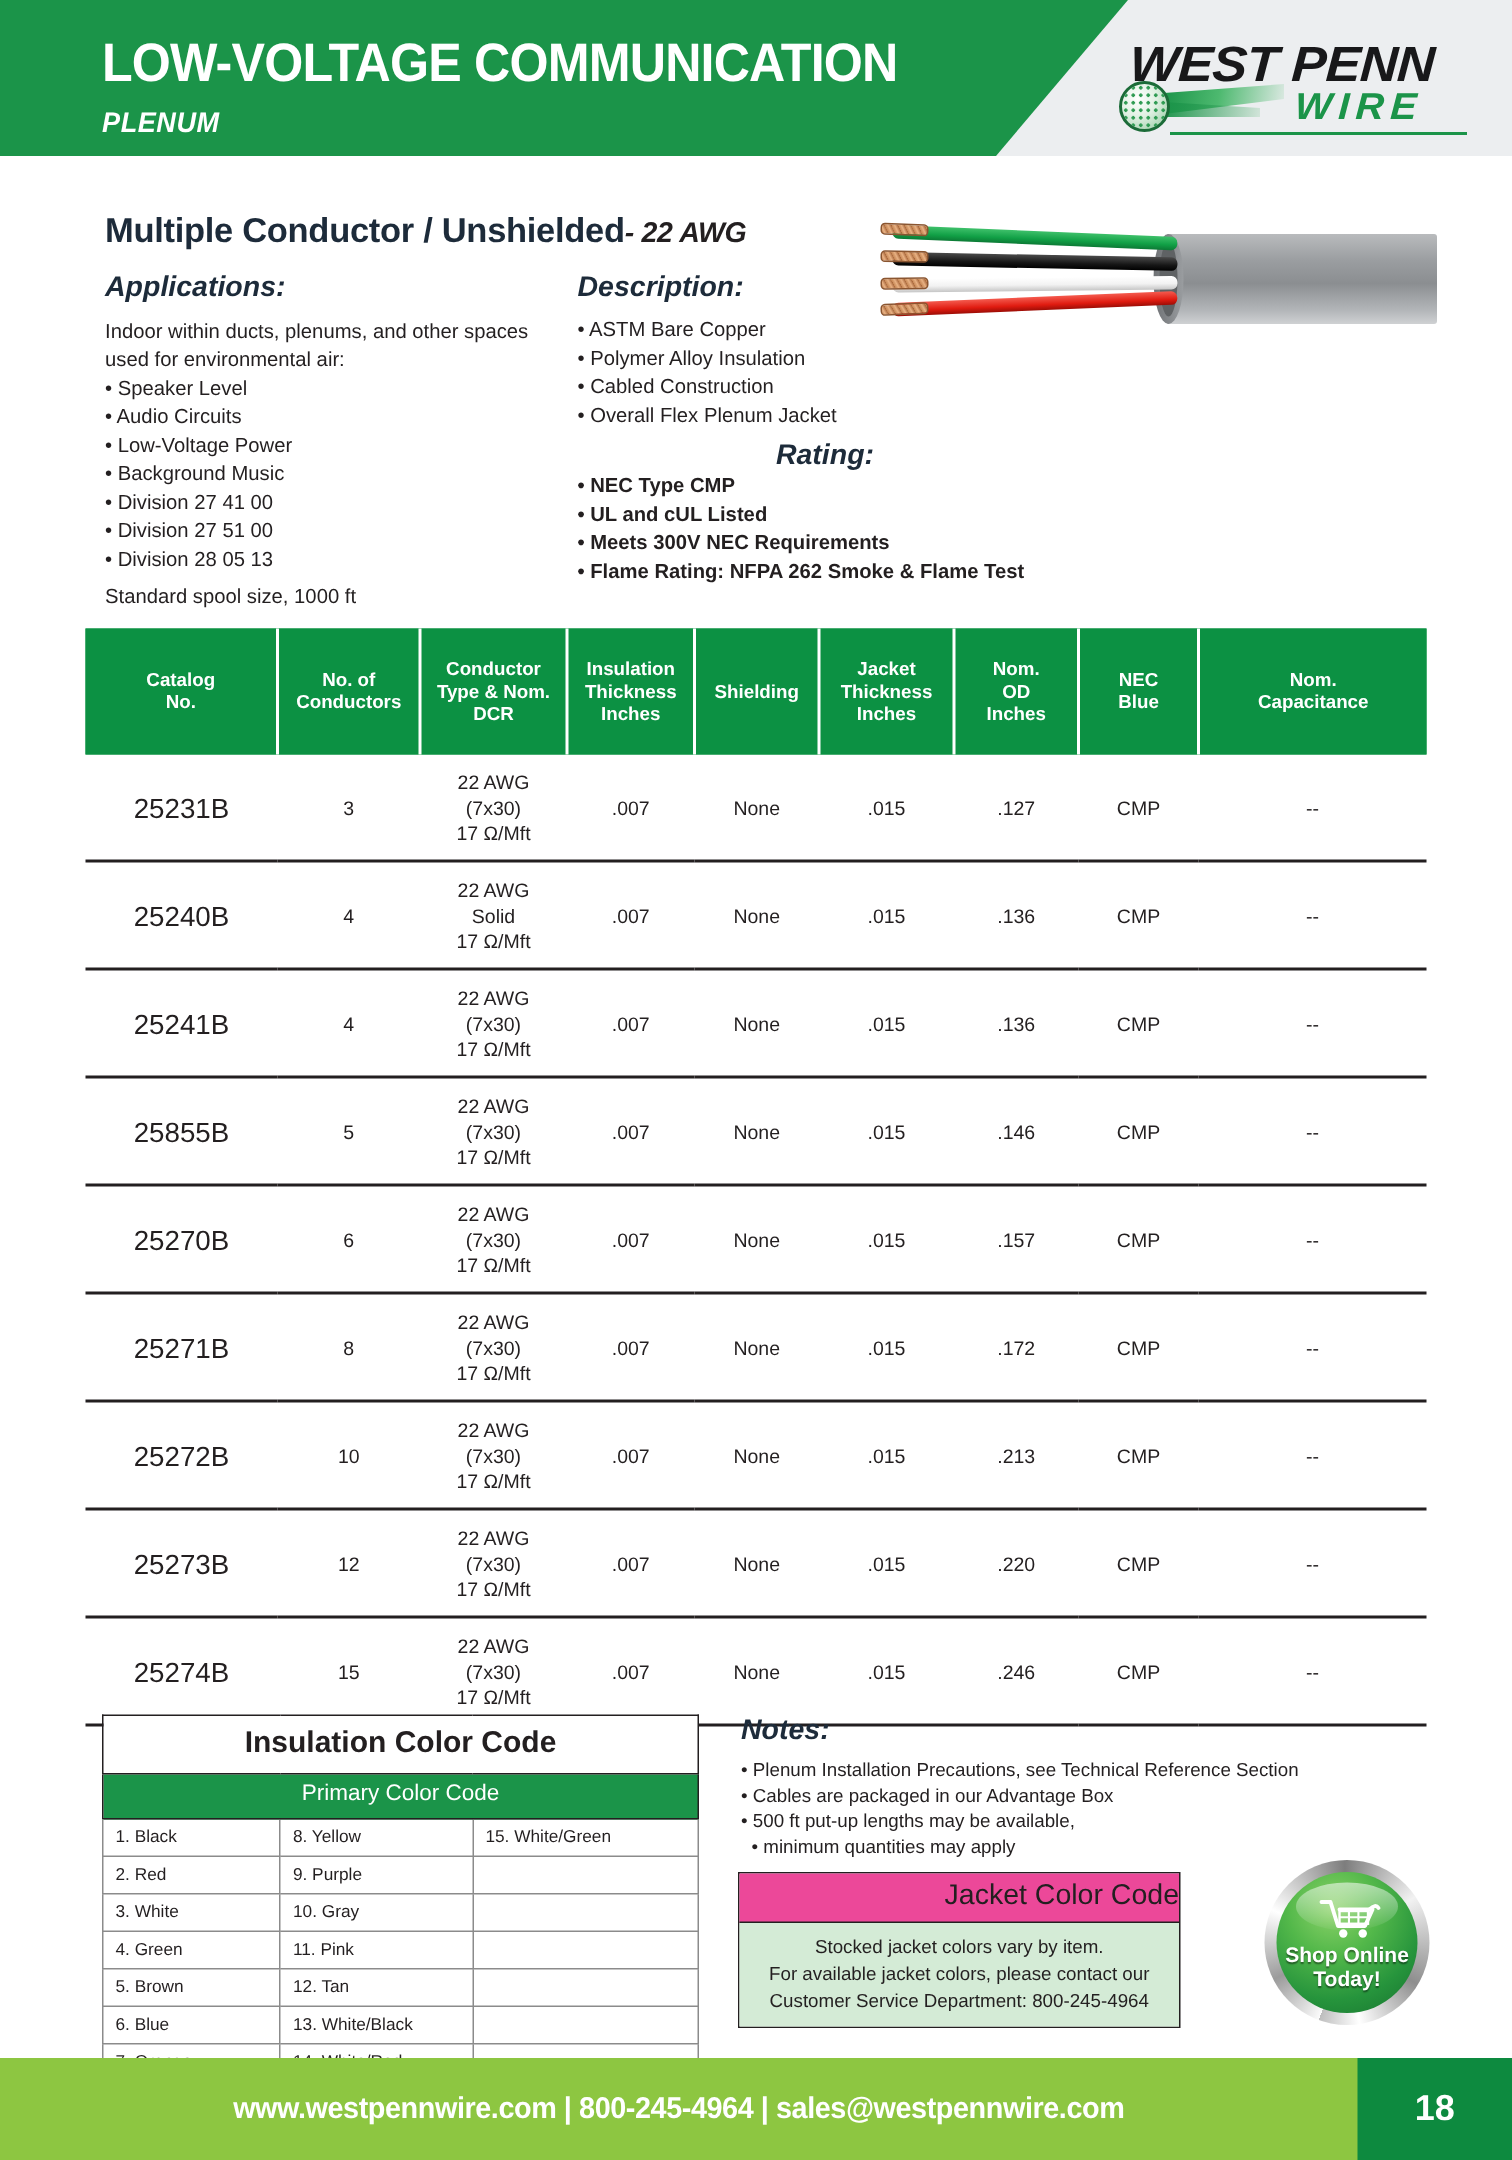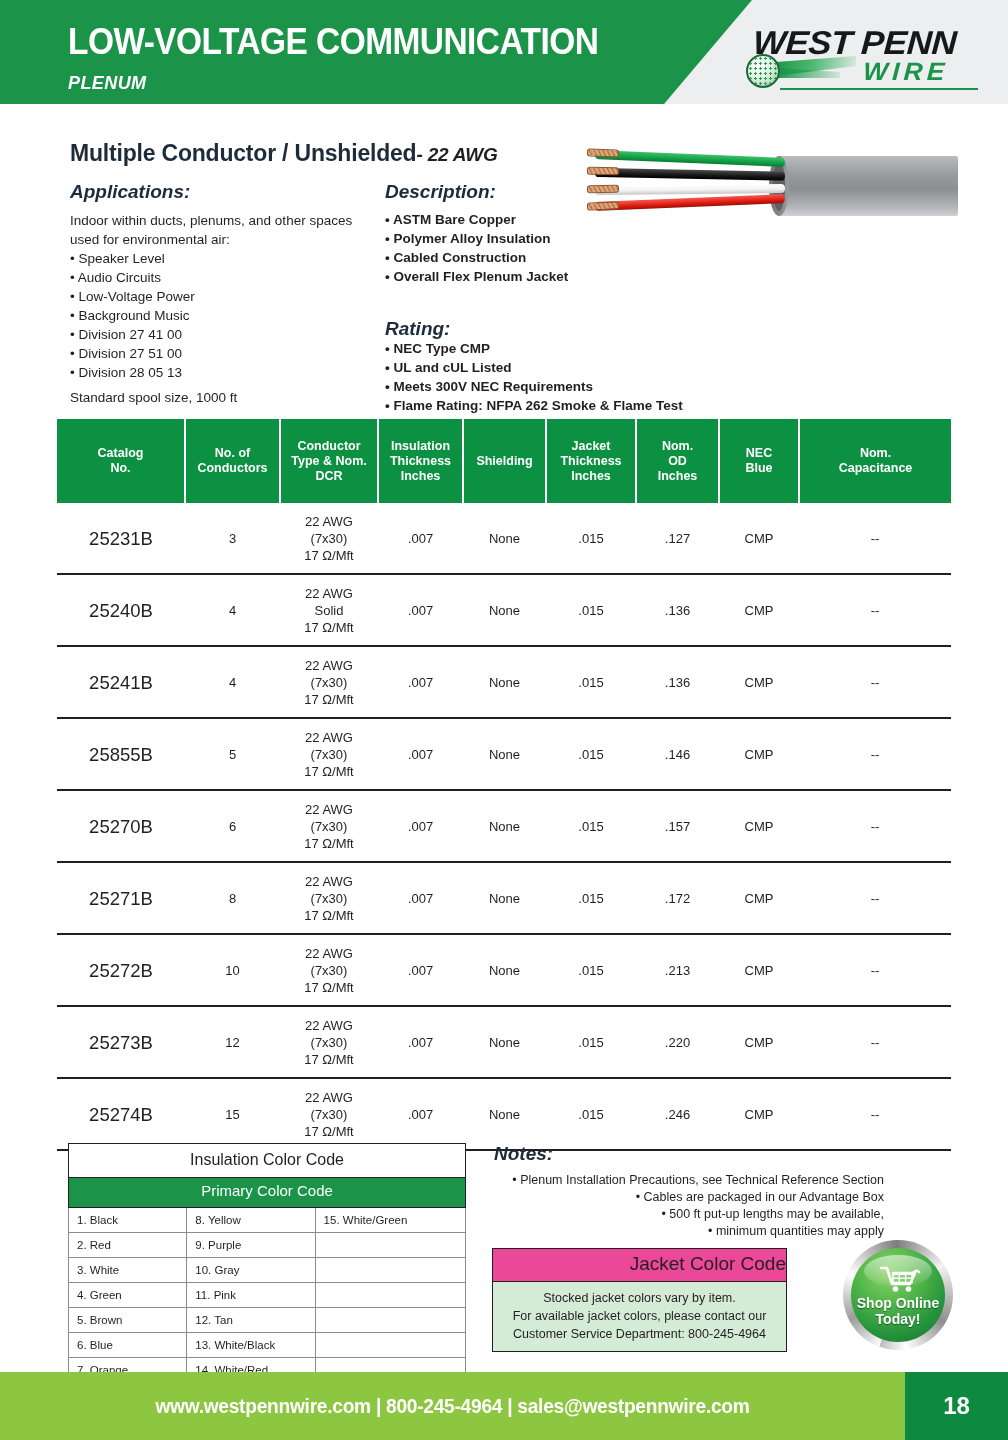--- a/index.html
+++ b/index.html
@@ -115,21 +115,21 @@
   .col-apps{ position:absolute;left:70px;top:182px;width:300px; }
   .col-desc{ position:absolute;left:385px;top:182px;width:330px; }
 
   .apps-intro{ margin-top:10px; }
   .bullet-list{ margin:0;padding:0;list-style:none; }
   .bullet-list li{ font-size:13.5px;line-height:19px;color:#231f20; }
   .bullet-list li::before{ content:"• "; }
 
   .spool-note{ position:absolute;left:70px;top:390px;font-size:13.5px;color:#231f20; }
 
-  .rating-head{ margin-top:33px; }
+  .rating-head{ margin-top:8px;text-align:center; }
 
   
   .cable{
     position:absolute;left:583px;top:140px;width:375px;height:88px;
   }
   .jacket{
     position:absolute;left:195px;top:16px;width:180px;height:60px;
     background:linear-gradient(180deg,#b9bbbd 0%,#9a9da0 30%,#8b8e91 55%,#b3b6b9 85%,#cfd1d3 100%);
     border-radius:0 2px 2px 0;
   }
@@ -190,41 +190,41 @@
   .tbl tbody tr:last-child td{ border-bottom:2.5px solid #231f20; }
   .cond-cell{ line-height:17px; }
 
   
   .icc{
     position:absolute;left:68px;top:1143px;width:398px;
     border-collapse:collapse;table-layout:fixed;
     border:1.5px solid #231f20;
   }
   .icc .icc-title{
-    font-size:16px;font-weight:normal;color:#231f20;
+    font-size:20px;font-weight:bold;color:#231f20;
     text-align:center;padding:7px 0 8px;
     border-bottom:1.5px solid #231f20;
     background:#ffffff;
   }
   .icc .icc-primary{
     background:#1b9449;color:#ffffff;font-size:15px;
     text-align:center;padding:4px 0 8px;
     border-bottom:1.5px solid #231f20;
   }
   .icc td.cc{
     font-size:11.5px;color:#231f20;padding:3px 0 3px 8px;
     border:1px solid #8b8b8b;
     height:18px;
   }
 
   
   .notes-head{ position:absolute;left:494px;top:1143px;
     font-size:19px;font-weight:bold;font-style:italic;color:#1d2b3a;}
   .notes-list{ position:absolute;left:494px;top:1172px;width:390px; }
-  .notes-list li{ font-size:12.5px;line-height:17px;color:#231f20;text-align:right; }
+  .notes-list li{ font-size:12.5px;line-height:17px;color:#231f20; }
 
   .jcc{
     position:absolute;left:492px;top:1248px;width:295px;
     border:1.5px solid #231f20;box-sizing:border-box;
   }
   .jcc-title{
     font-size:19px;text-align:right;color:#231f20;
     padding:4px 0 6px;background:#ec4899;
     border-bottom:1.5px solid #231f20;
   }
@@ -321,21 +321,21 @@
     <li>Background Music</li>
     <li>Division 27 41 00</li>
     <li>Division 27 51 00</li>
     <li>Division 28 05 13</li>
   </ul>
 </div>
 <div class="spool-note">Standard spool size, 1000 ft</div>
 
 <div class="col-desc">
   <div class="sect-head">Description:</div>
-  <ul class="bullet-list" style="margin-top:9px;font-weight:bold;">
+  <ul class="bullet-list" style="margin-top:9px;">
     <li>ASTM Bare Copper</li>
     <li>Polymer Alloy Insulation</li>
     <li>Cabled Construction</li>
     <li>Overall Flex Plenum Jacket</li>
   </ul>
   <div class="sect-head rating-head">Rating:</div>
   <ul class="bullet-list" style="margin-top:1px;font-weight:bold;">
     <li>NEC Type CMP</li>
     <li>UL and cUL Listed</li>
     <li>Meets 300V NEC Requirements</li>

